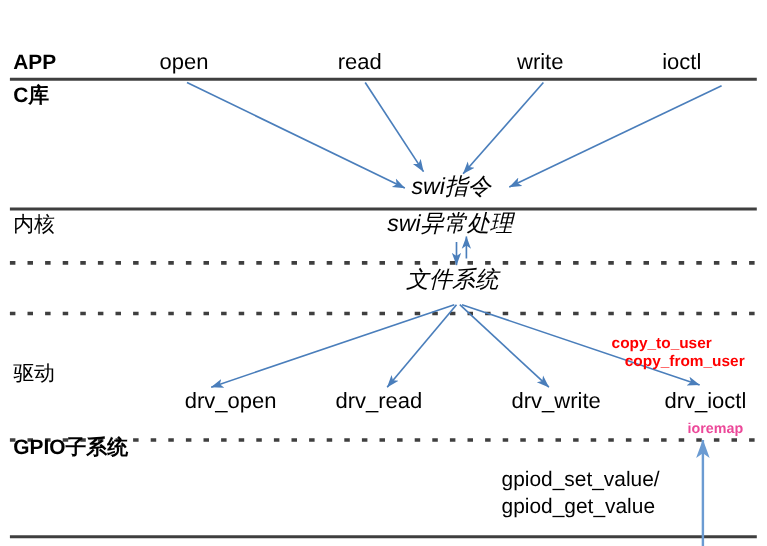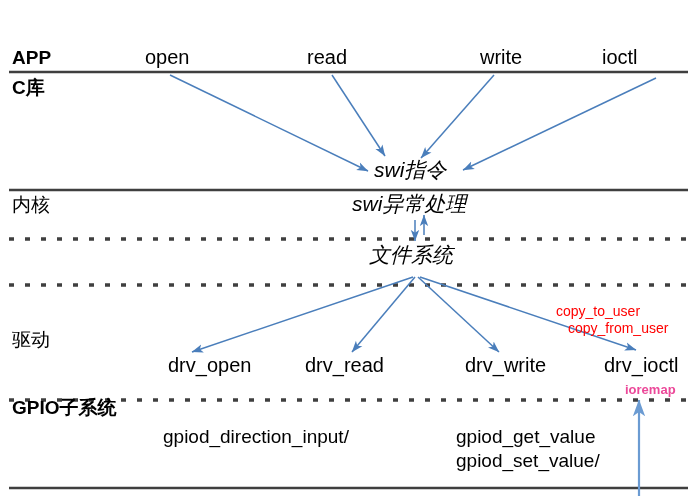--- a/index.html
+++ b/index.html
@@ -42,21 +42,21 @@
   .api {
     font-size: 20px;
     text-align: center;
   }
   .api-big {
     font-size: 21px;
     font-style: italic;
   }
   .red {
     color: #ff0000;
-    font-weight: normal;
+    font-weight: bold;
     font-size: 14px;
     line-height: 1.12;
   }
   .red-small {
     color: #ec4899;
     font-weight: bold;
     font-size: 13px;
   }
   .gpio-func {
     font-size: 19px;
@@ -108,42 +108,41 @@
       <div class="lbl layer-label bold" style="left: 12px; top: 3px;">APP</div>
       <div class="lbl layer-label bold" style="left: 12px; top: 33px;">C库</div>
       <div class="lbl layer-label" style="left: 12px; top: 150px;">内核</div>
       <div class="lbl layer-label" style="left: 12px; top: 285px;">驱动</div>
       <div class="lbl layer-label bold" style="left: 12px; top: 353px;">GPIO子系统</div>
       <div class="lbl layer-label" style="left: 12px; top: 462px;">硬件</div>
     </div>
   <div id="app-calls">
       <div class="lbl api" style="left: 145px; top: 2px;">open</div>
       <div class="lbl api" style="left: 307px; top: 2px;">read</div>
-      <div class="lbl api" style="left: 480px; top: 2px;">write</div>
+      <div class="lbl api" style="left: 470px; top: 2px;">write</div>
       <div class="lbl api" style="left: 602px; top: 2px;">ioctl</div>
     </div>
   <div id="kernel-nodes">
       <div class="lbl api-big" style="left: 374px; top: 114px;">swi指令</div>
       <div class="lbl api-big" style="left: 352px; top: 148px;">swi异常处理</div>
       <div class="lbl api-big" style="left: 369px; top: 199px;">文件系统</div>
     </div>
   <div id="driver-ops">
       <div class="lbl api" style="left: 168px; top: 310px;">drv_open</div>
       <div class="lbl api" style="left: 305px; top: 310px;">drv_read</div>
       <div class="lbl api" style="left: 465px; top: 310px;">drv_write</div>
       <div class="lbl api" style="left: 604px; top: 310px;">drv_ioctl</div>
     </div>
   <div id="annotations">
       <div class="lbl red" style="left: 556px; top: 259px;">copy_to_user</div>
       <div class="lbl red" style="left: 568px; top: 276px;">copy_from_user</div>
       <div class="lbl red-small" style="left: 625px; top: 338px;">ioremap</div>
     </div>
   <div id="gpio-funcs">
       <div class="lbl gpio-func" style="left: 163px; top: 380px;">
-        <div>gpiod_direction_input/</div>
       </div>
       <div class="lbl gpio-func" style="left: 456px; top: 380px;">
+        <div>gpiod_set_value/</div>
         <div>gpiod_get_value</div>
-        <div>gpiod_set_value/</div>
       </div>
     </div>
 
 </div>
 
 </body></html>

